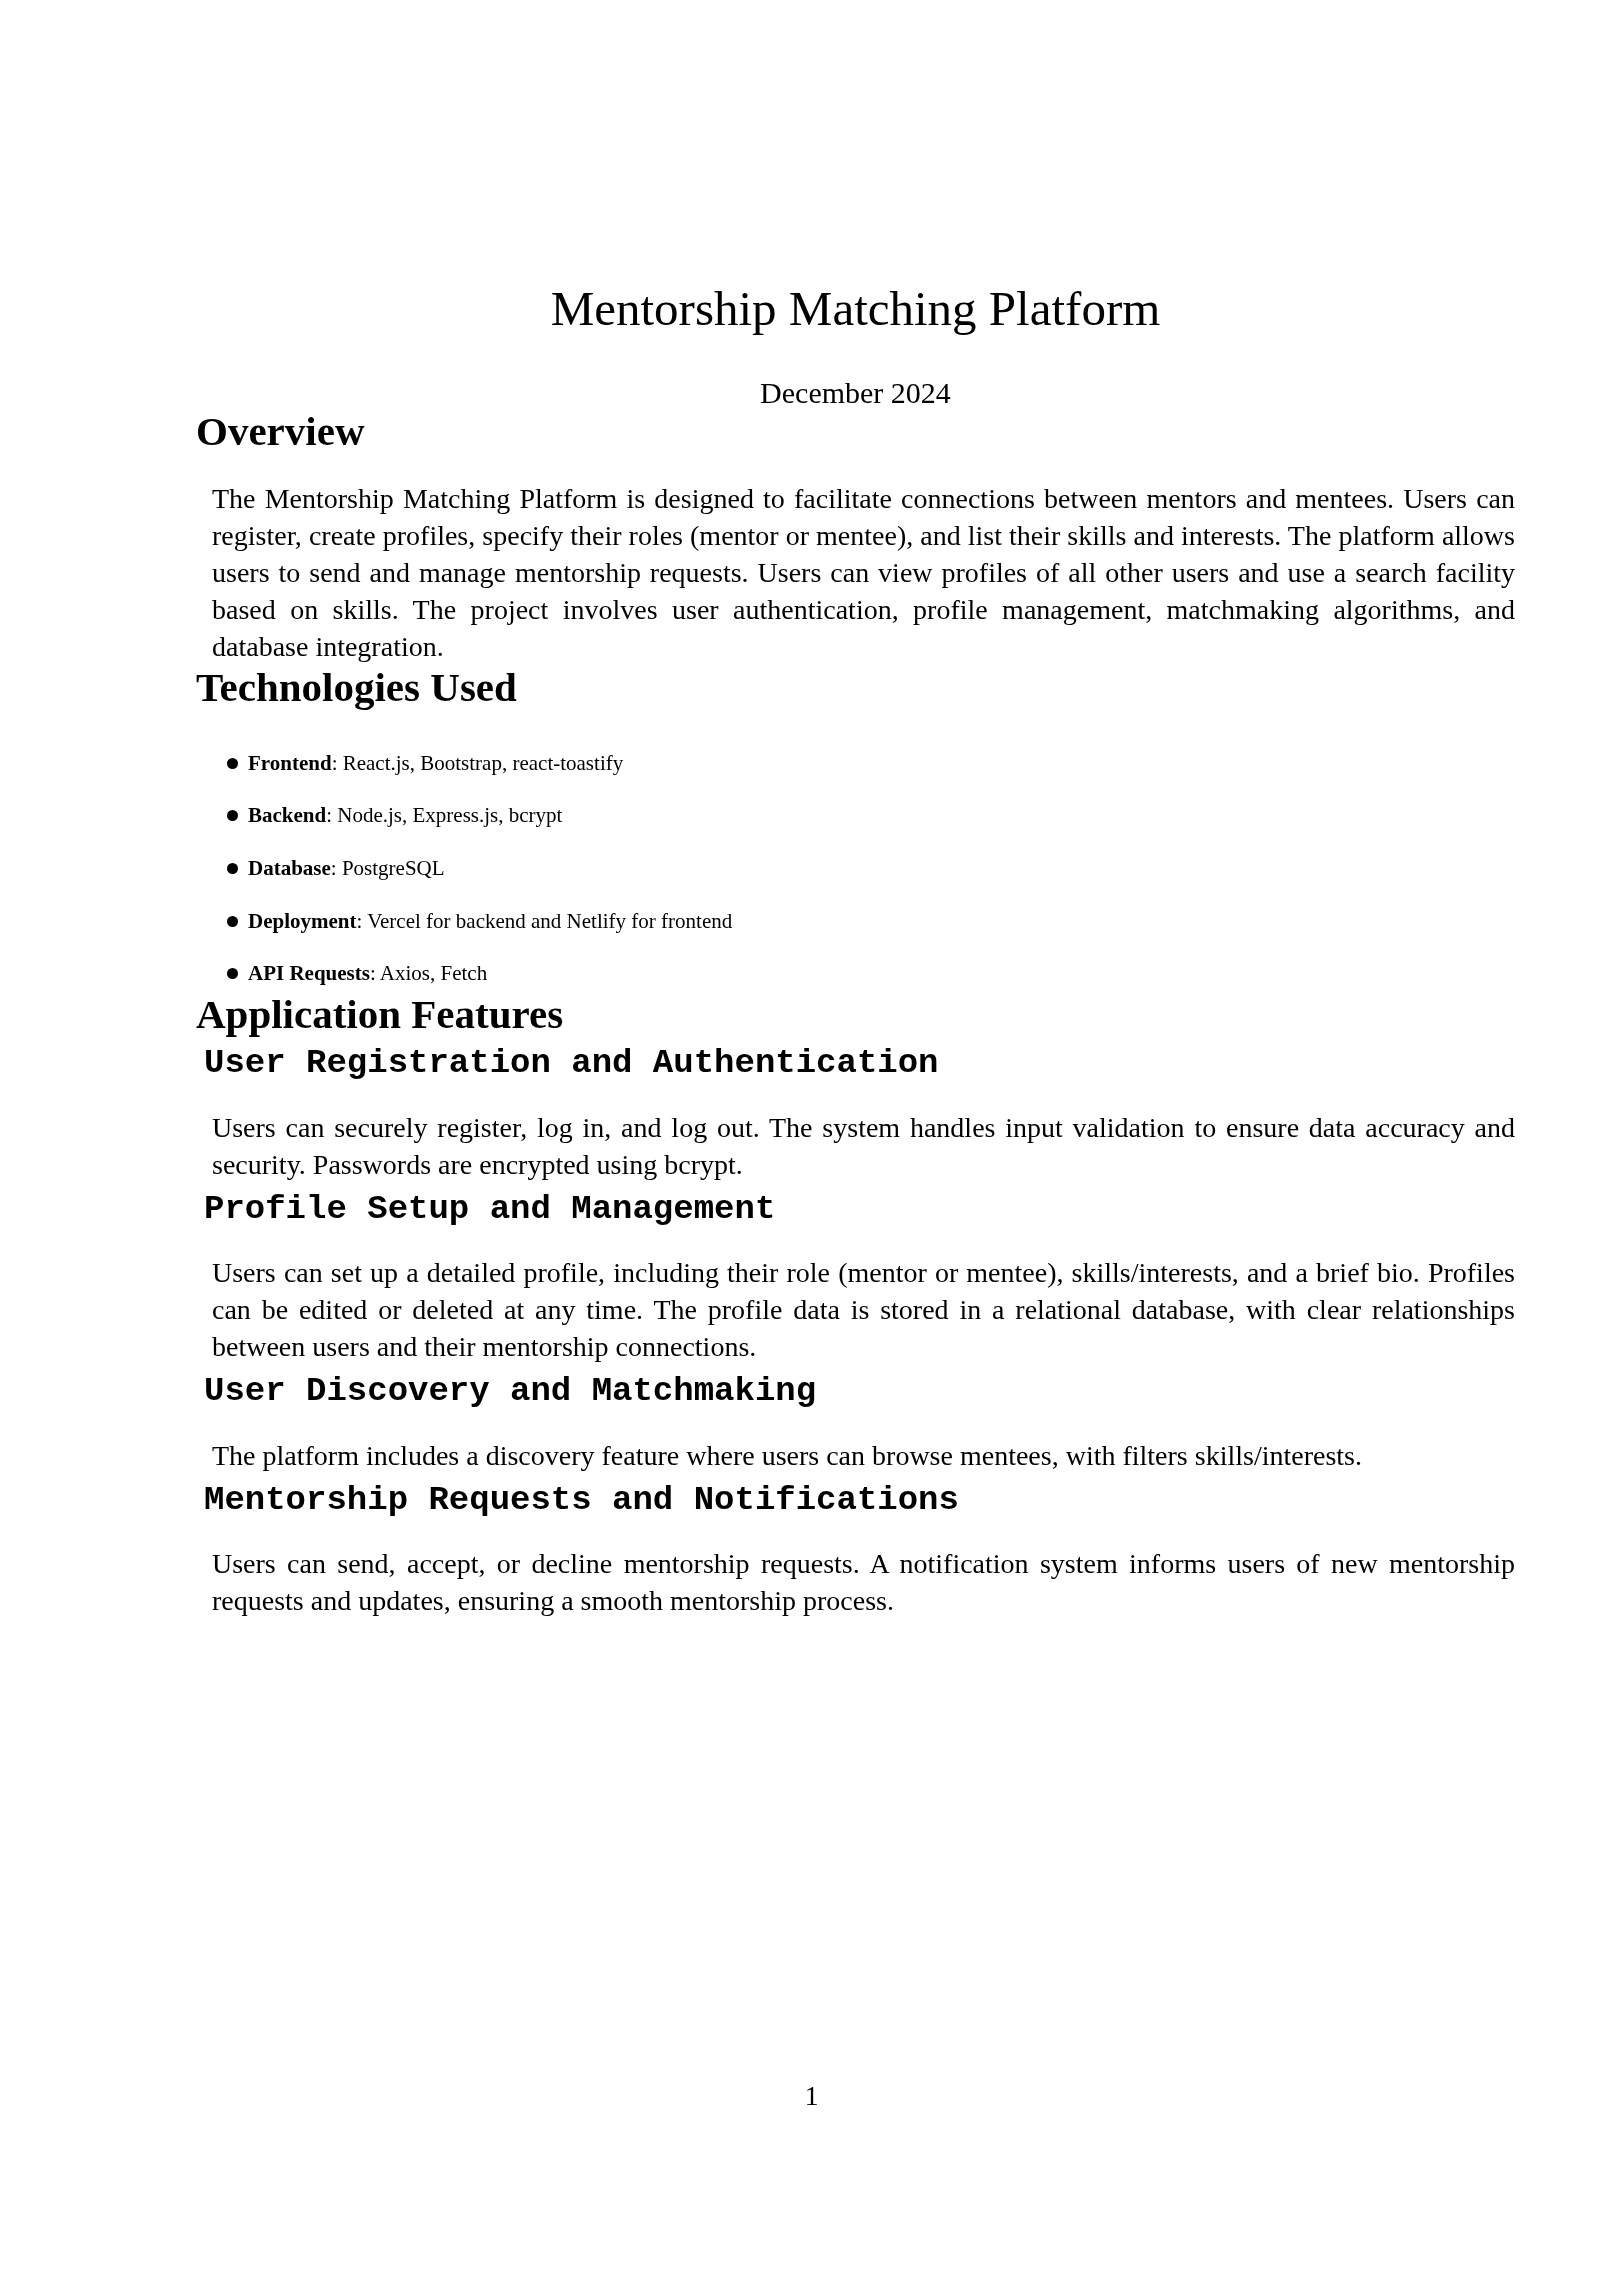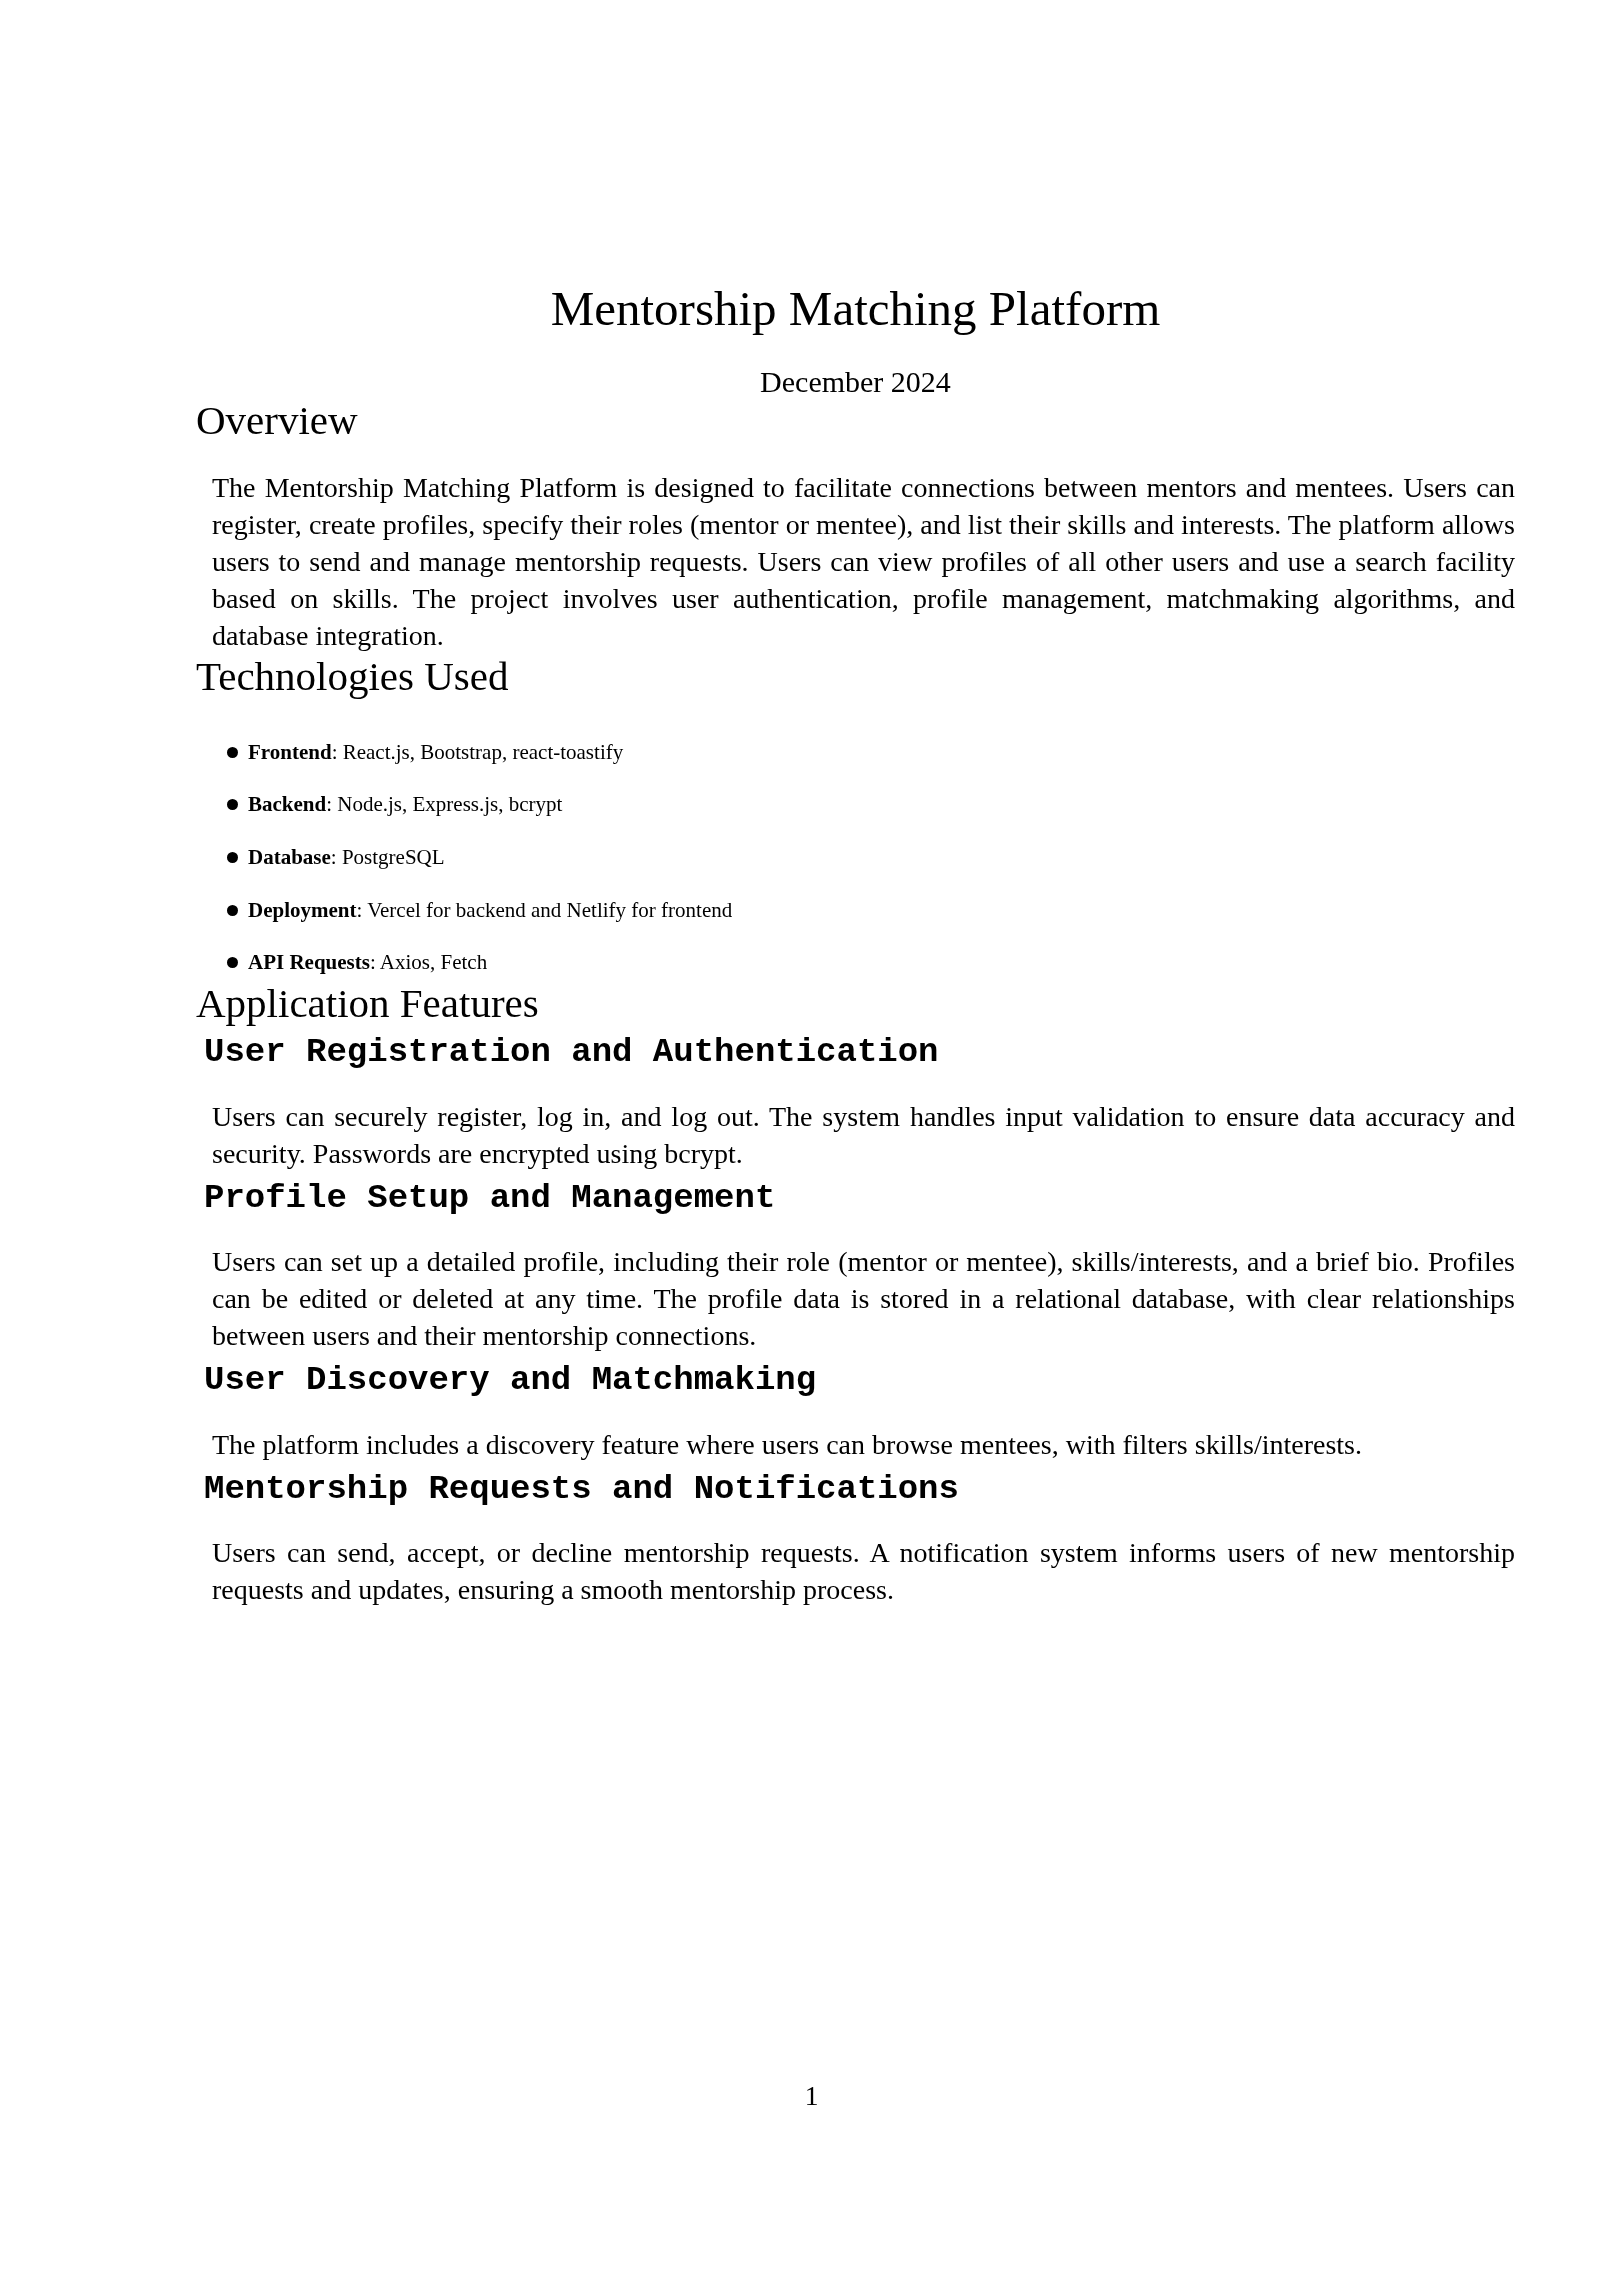--- a/index.html
+++ b/index.html
@@ -25,28 +25,28 @@
     font-weight: 400;
     line-height: 1.15;
   }
   .doc-author {
     margin-top: 46px;
     text-align: center;
     font-size: 30px;
     line-height: 1.1;
   }
   .doc-date {
-    margin-top: 28px;
+    margin-top: 39px;
     text-align: center;
     font-size: 30px;
     line-height: 1.1;
   }
   h2.section {
     font-size: 41px;
-    font-weight: 400;
+    font-weight: 700;
     line-height: 1.1;
     margin: 0;
   }
   h3.subsection {
     font-size: 34px;
     font-weight: 700;
     line-height: 1.1;
     margin: 8px;
     font-family: Liberation Mono, monospace;
   }

